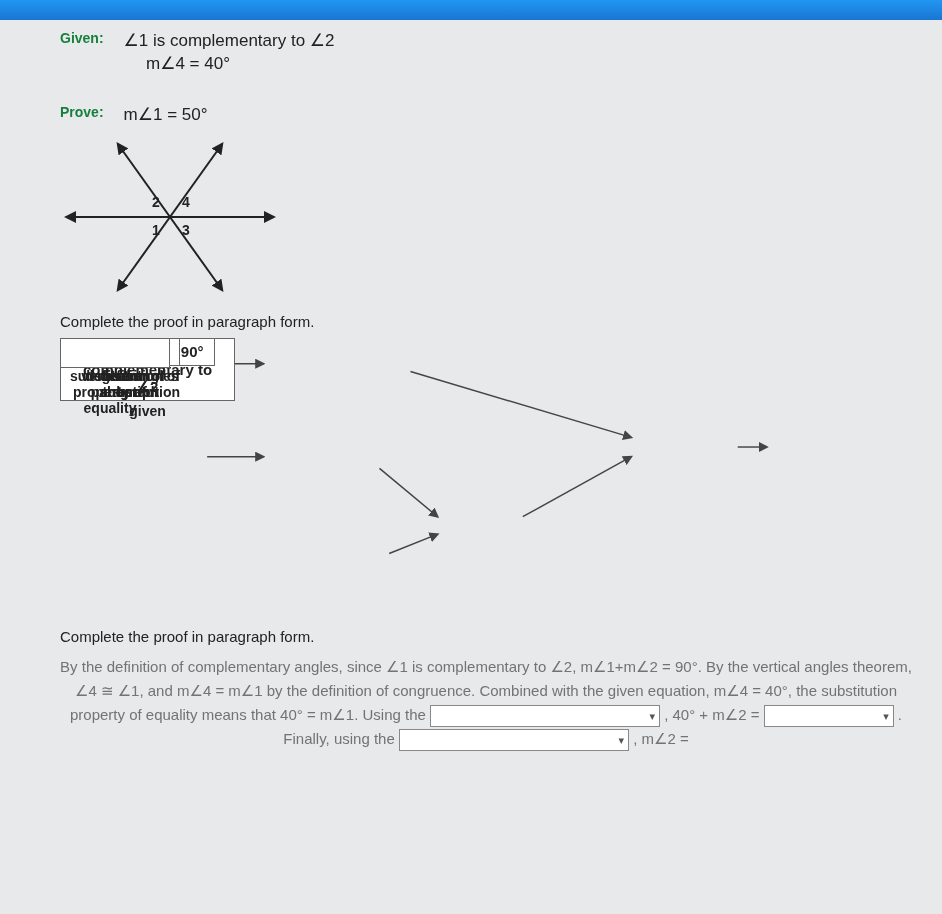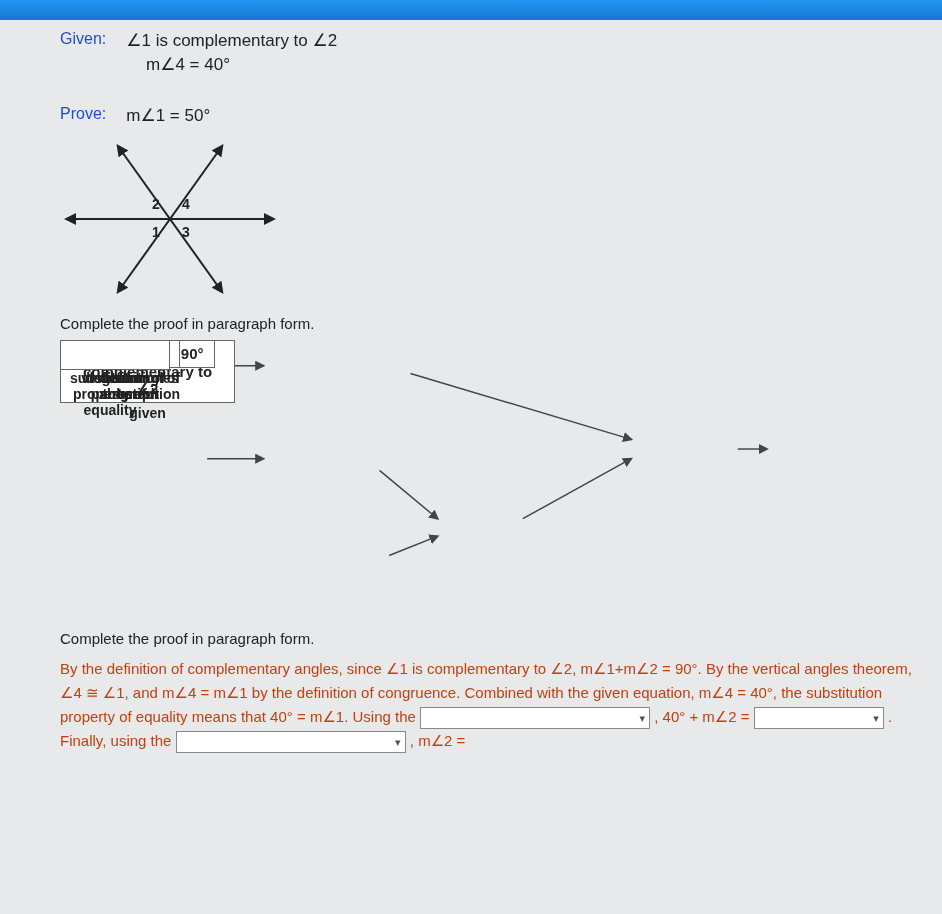--- a/index.html
+++ b/index.html
@@ -11,23 +11,23 @@
     position: relative;
   }
   .top-bar {
     height: 20px;
     background: linear-gradient(#2196f3, #1976d2);
   }
   .content {
     padding: 10px 30px 20px 60px;
   }
   .section-heading {
-    font-weight: normal;
-    color: #1d4ed8;
-    font-size: 16px;
+    font-weight: bold;
+    color: #15803d;
+    font-size: 14px;
     margin-bottom: 4px;
   }
   .given-row { display: flex; gap: 20px; margin-bottom: 2px;}
   .math-text { color: #222; font-size: 17px; }
   .figure {
     margin: 12px 0 16px 0;
     width: 220px; height: 160px;
     position: relative;
   }
   .figure svg { width: 100%; height: 100%; }
@@ -57,23 +57,24 @@
   .node { position: absolute; text-align:center;}
   .empty-box {
     border: 1.5px solid #666;
     background: #fff;
     width: 110px;
     height: 30px;
     display: inline-block;
   }
   .paragraph {
     font-size: 15px;
-    color: #c2410c;
+    color: #737373;
     line-height: 1.6;
     margin-top: 10px;
+    text-align: center;
   }
   .blank-select {
     display: inline-block;
     border: 1.5px solid #888;
     background: #fff;
     height: 22px;
     vertical-align: middle;
     position: relative;
   }
   .blank-select.wide { width: 230px; }

